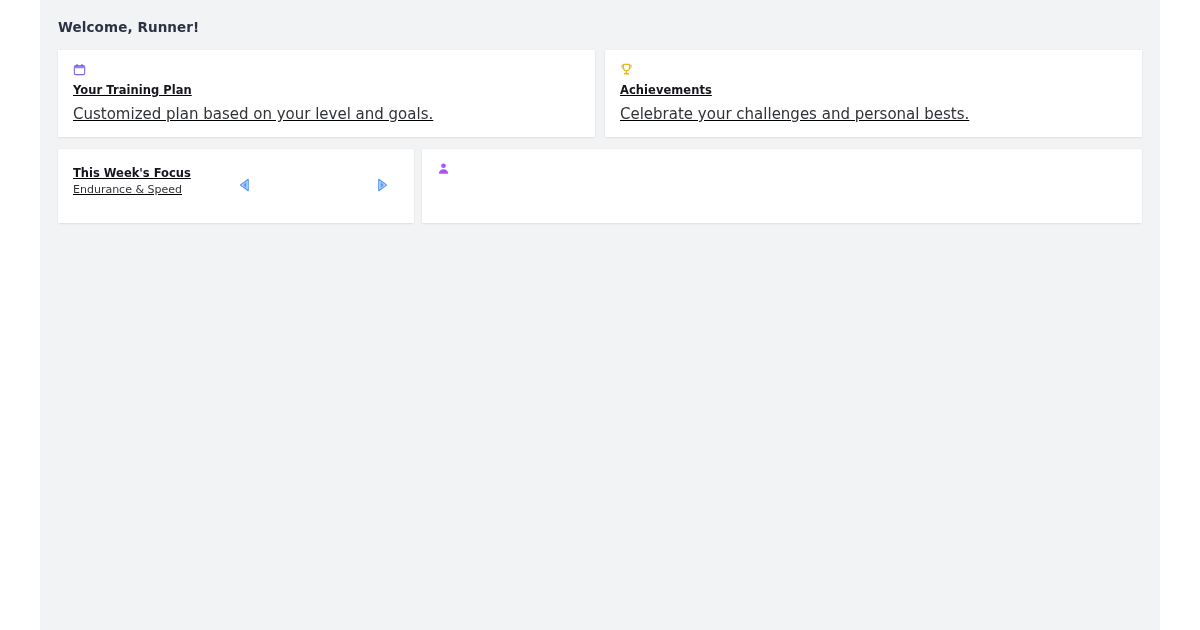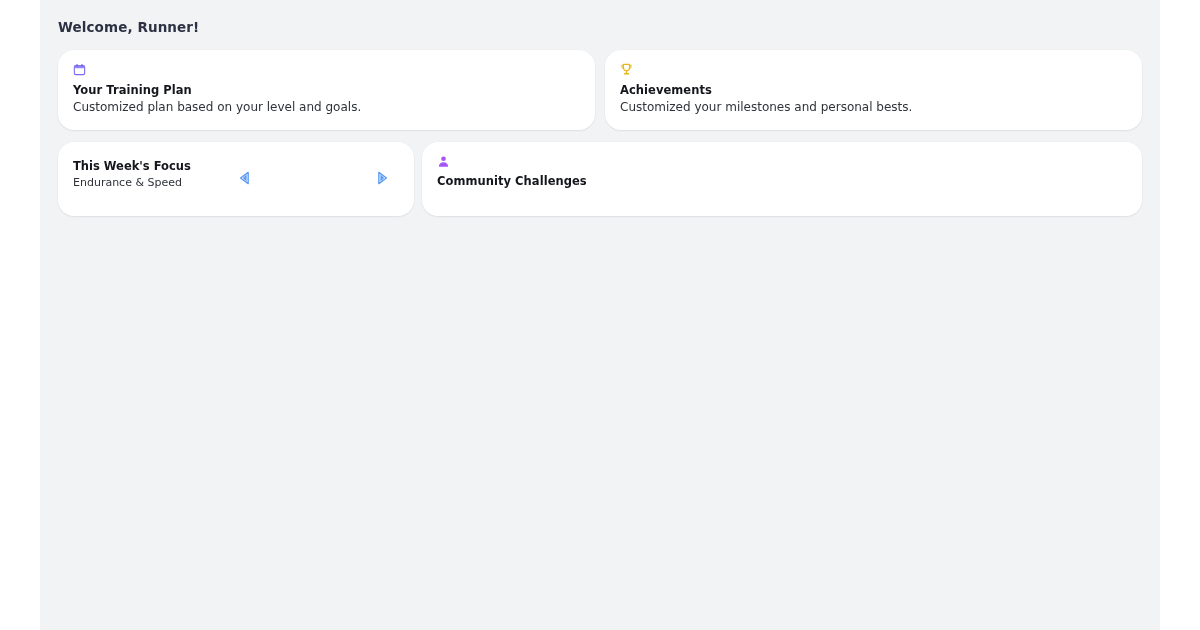--- a/index.html
+++ b/index.html
@@ -47,25 +47,26 @@
 
   
   .card-row {
     display: flex;
     gap: 10px;
     margin-top: 15px;
   }
 
   .card {
     background: #ffffff;
-    border-radius: 16px;
+    border-radius: 0;
     box-shadow: 0 1px 2px rgba(16, 24, 40, 0.07),
                 0 0 0 0.5px rgba(16, 24, 40, 0.025);
     box-sizing: border-box;
     padding: 13px 15px 16px 15px;
+    text-decoration: underline;
   }
 
   .card.equal {
     flex: 1 1 0;
     min-width: 0;
   }
 
   .card-icon {
     display: block;
     height: 15px;
@@ -80,22 +81,22 @@
   .card-title {
     margin: 0;
     font-size: 11.5px;
     font-weight: 700;
     line-height: 14px;
     color: #14161c;
     letter-spacing: 0.05px;
   }
 
   .card-desc {
-    margin: 4px 0 0 0;
-    font-size: 12px;
+    margin: 11px 0 0 0;
+    font-size: 15px;
     font-weight: 400;
     line-height: 13px;
     color: #2f3339;
   }
 
   
   .row-two {
     display: flex;
     gap: 8px;
     margin-top: 12px;
@@ -190,21 +191,21 @@
         <span class="card-icon">
           <svg width="13" height="13" viewBox="0 0 24 24" aria-hidden="true">
             <path d="M6.5 2.5h11v6.2a5.5 5.5 0 0 1-11 0V2.5z" fill="none" stroke="#e8b71a" stroke-width="2" stroke-linejoin="round"></path>
             <path d="M6.5 4.2H3.6v2.1a3.6 3.6 0 0 0 3 3.5" fill="none" stroke="#e8b71a" stroke-width="1.9" stroke-linecap="round"></path>
             <path d="M17.5 4.2h2.9v2.1a3.6 3.6 0 0 1-3 3.5" fill="none" stroke="#e8b71a" stroke-width="1.9" stroke-linecap="round"></path>
             <rect x="10.7" y="14" width="2.6" height="4.6" fill="#e8b71a"></rect>
             <rect x="7.2" y="18.6" width="9.6" height="2.5" rx="0.6" fill="#e8b71a"></rect>
           </svg>
         </span>
         <h2 class="card-title">Achievements</h2>
-        <p class="card-desc">Customized your milestones and personal bests.</p>
+        <p class="card-desc">Celebrate your challenges and personal bests.</p>
       </div>
 
     </div>
 
     <div class="row-two">
 
       <div class="card focus-card">
         <div class="focus-text">
           <h2 class="focus-title">This Week's Focus</h2>
           <p class="focus-sub">Endurance &amp; Speed</p>
@@ -229,19 +230,18 @@
         </div>
       </div>
 
       <div class="card community-card">
         <span class="card-icon">
           <svg width="13" height="13" viewBox="0 0 24 24" aria-hidden="true">
             <circle cx="12" cy="7" r="4.3" fill="#a855f7"></circle>
             <path d="M3.4 21.5c0-4.9 3.9-8.1 8.6-8.1s8.6 3.2 8.6 8.1z" fill="#a855f7"></path>
           </svg>
         </span>
-        <h2 class="card-title">Community Challenges</h2>
       </div>
 
     </div>
 
   </div>
 </div>
 
 </body></html>

